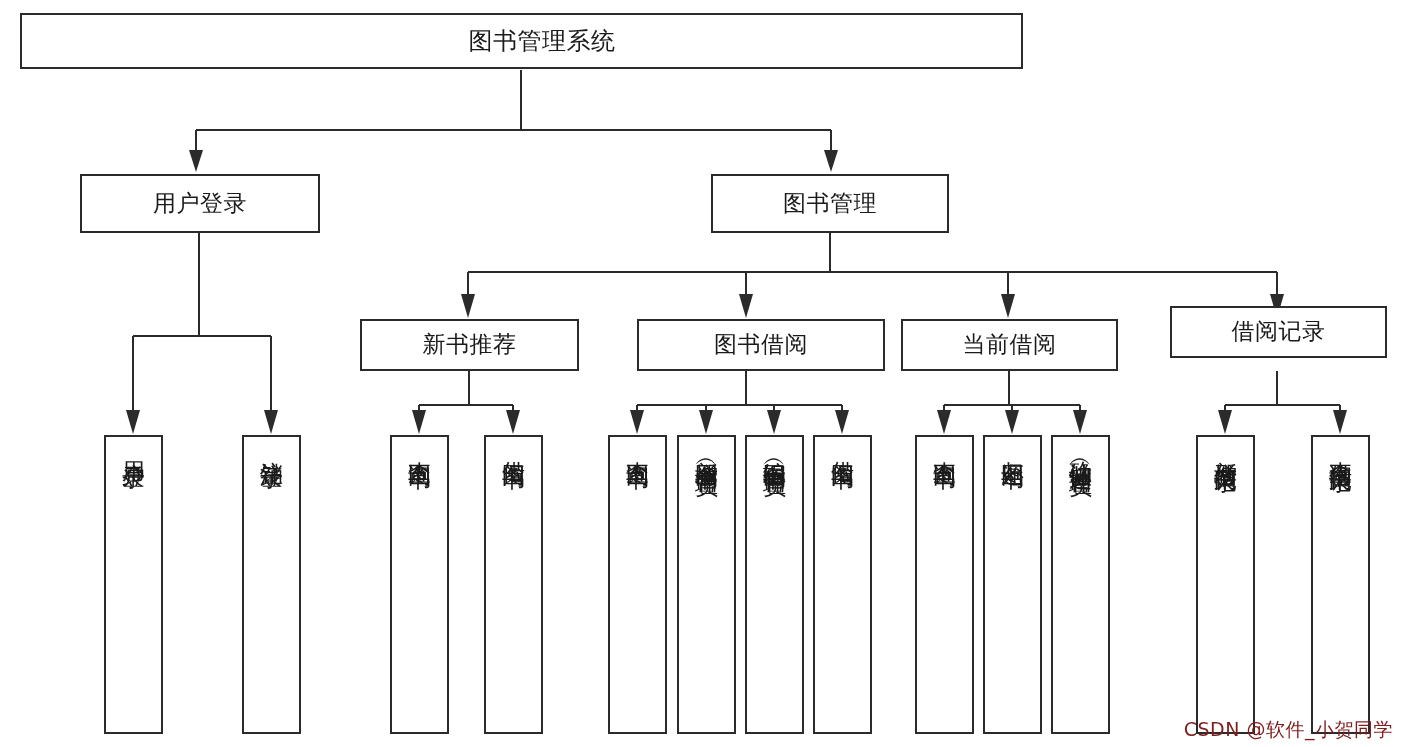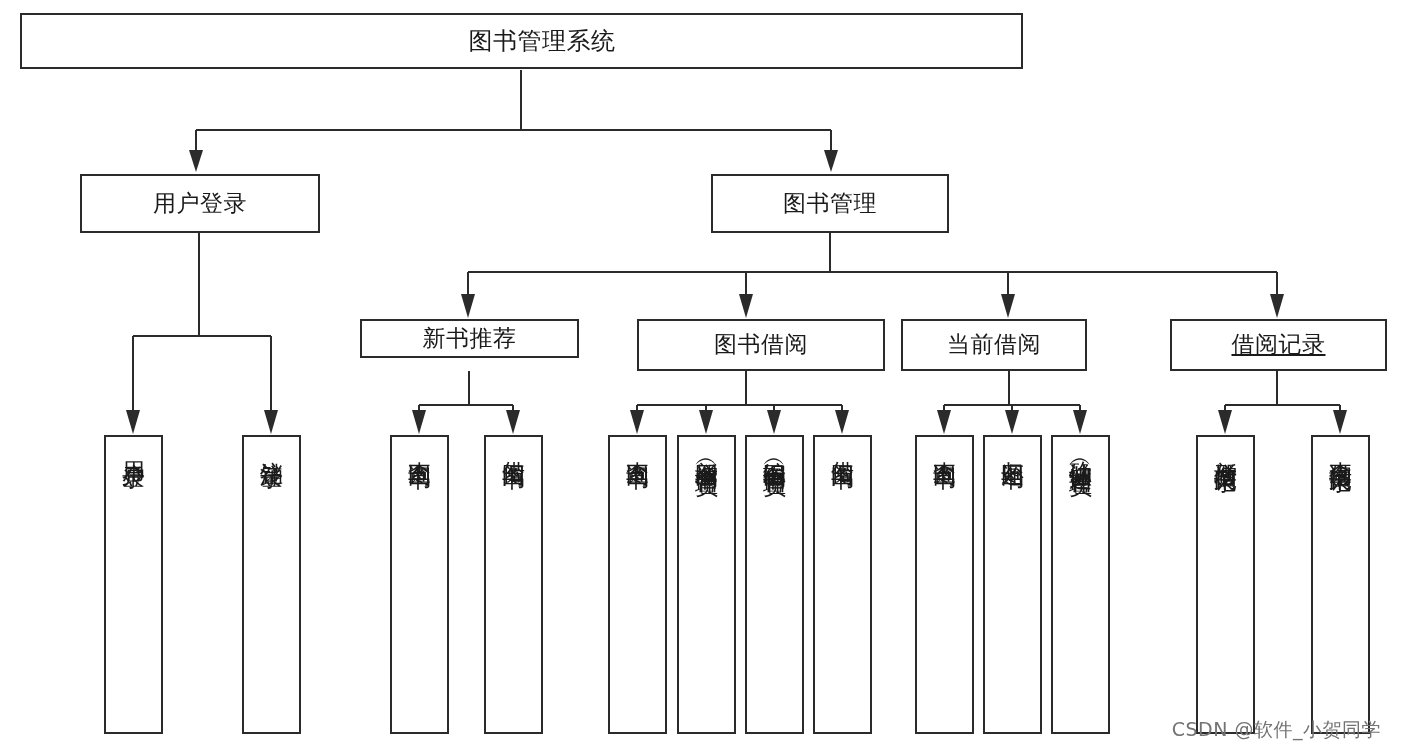--- a/index.html
+++ b/index.html
@@ -71,24 +71,24 @@
     writing-mode: vertical-rl;
     text-orientation: upright;
     font-size: 23px;
     line-height: 1.0;
     letter-spacing: 2px;
     white-space: nowrap;
   }
   
   #watermark {
     position: absolute;
-    right: 24px;
+    right: 12px;
     bottom: 4px;
     font-size: 19px;
-    color: #737373;
+    color: #7f1d1d;
     letter-spacing: 0.5px;
     z-index: 9;
     white-space: nowrap;
     font-family: "DejaVu Sans", "Liberation Sans", sans-serif;
   }
 </style>
 </head>
 <body>
 
 <div id="canvas">
@@ -160,33 +160,33 @@
   </div>
 
   <div class="node horiz" style="left:80px; top:174px; width:240px; height:59px;">
     <span class="label">用户登录</span>
   </div>
 
   <div class="node horiz" style="left:711px; top:174px; width:238px; height:59px;align-items:center;">
     <span class="label">图书管理</span>
   </div>
 
-  <div class="node horiz" style="left:360px; top:319px; width:219px; height:39px;">
+  <div class="node horiz" style="left:360px; top:319px; width:219px; height:52px;">
     <span class="label">新书推荐</span>
   </div>
 
   <div class="node horiz" style="left:637px; top:319px; width:248px; height:52px;">
     <span class="label">图书借阅</span>
   </div>
 
-  <div class="node horiz" style="left:901px; top:319px; width:186px; height:52px;">
+  <div class="node horiz" style="left:901px; top:319px; width:217px; height:52px;">
     <span class="label">当前借阅</span>
   </div>
 
-  <div class="node horiz" style="left:1170px; top:319px; width:217px; height:52px;text-decoration:underline;">
+  <div class="node horiz" style="left:1170px; top:306px; width:217px; height:52px;">
     <span class="label">借阅记录</span>
   </div>
 
   <div class="node vert" style="left:104px; top:435px; width:59px; height:299px;">
     <span class="label">用户登录</span>
   </div>
 
   <div class="node vert" style="left:242px; top:435px; width:59px; height:299px;">
     <span class="label">注销登录</span>
   </div>

